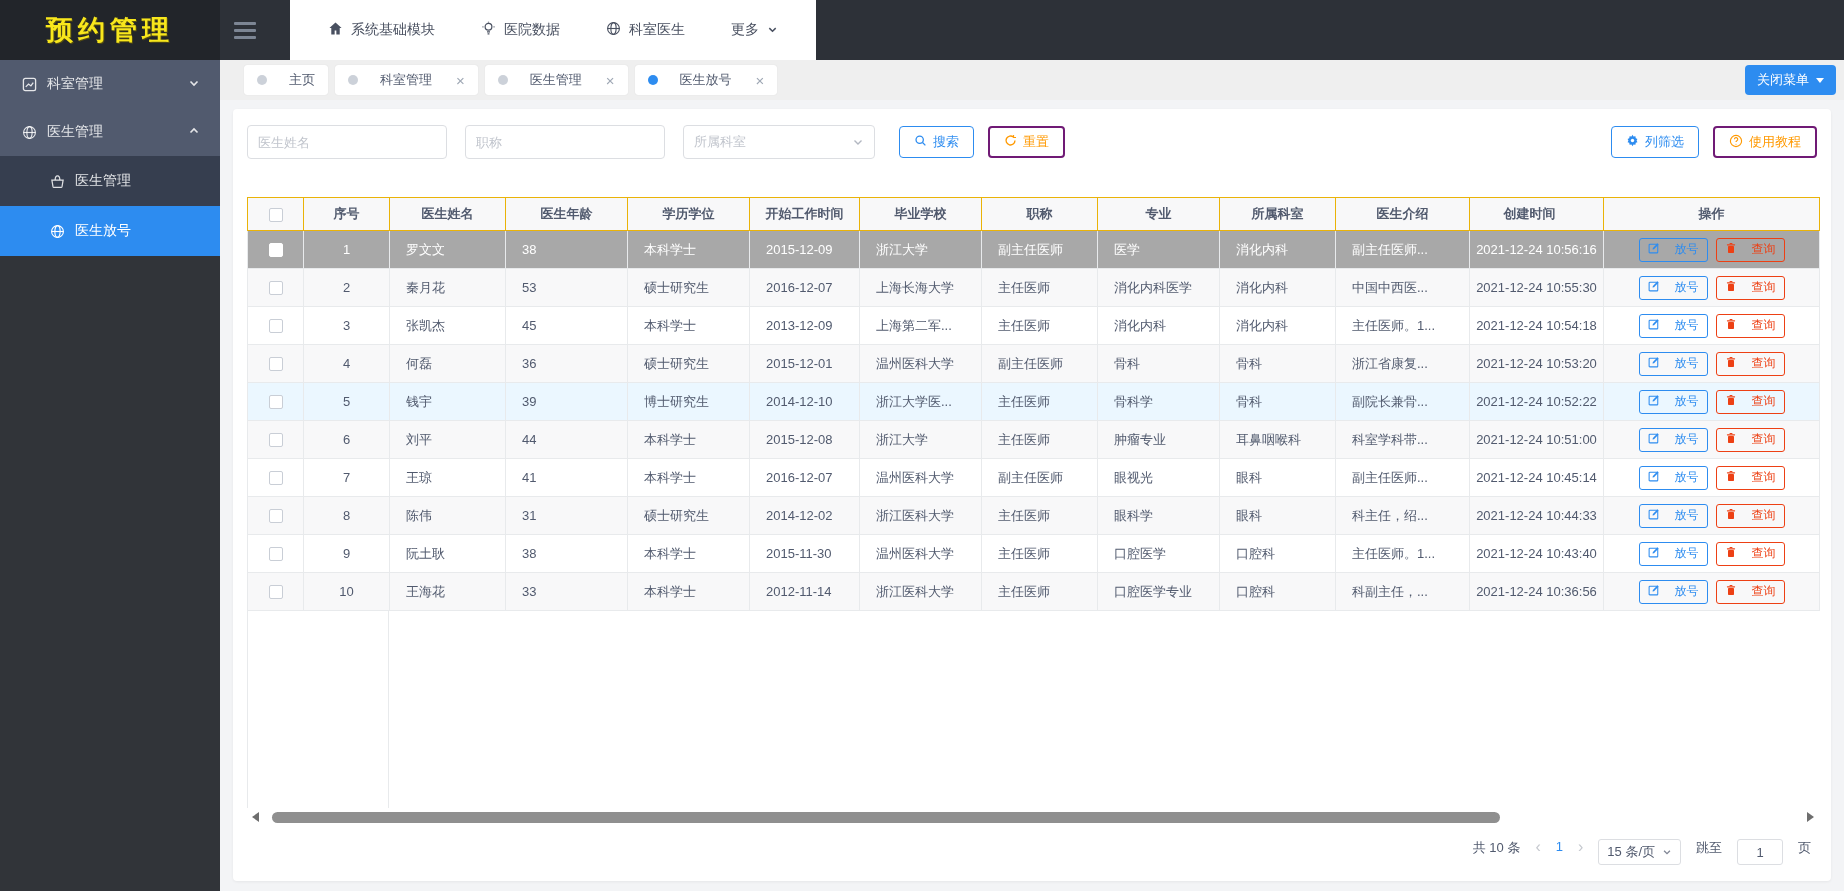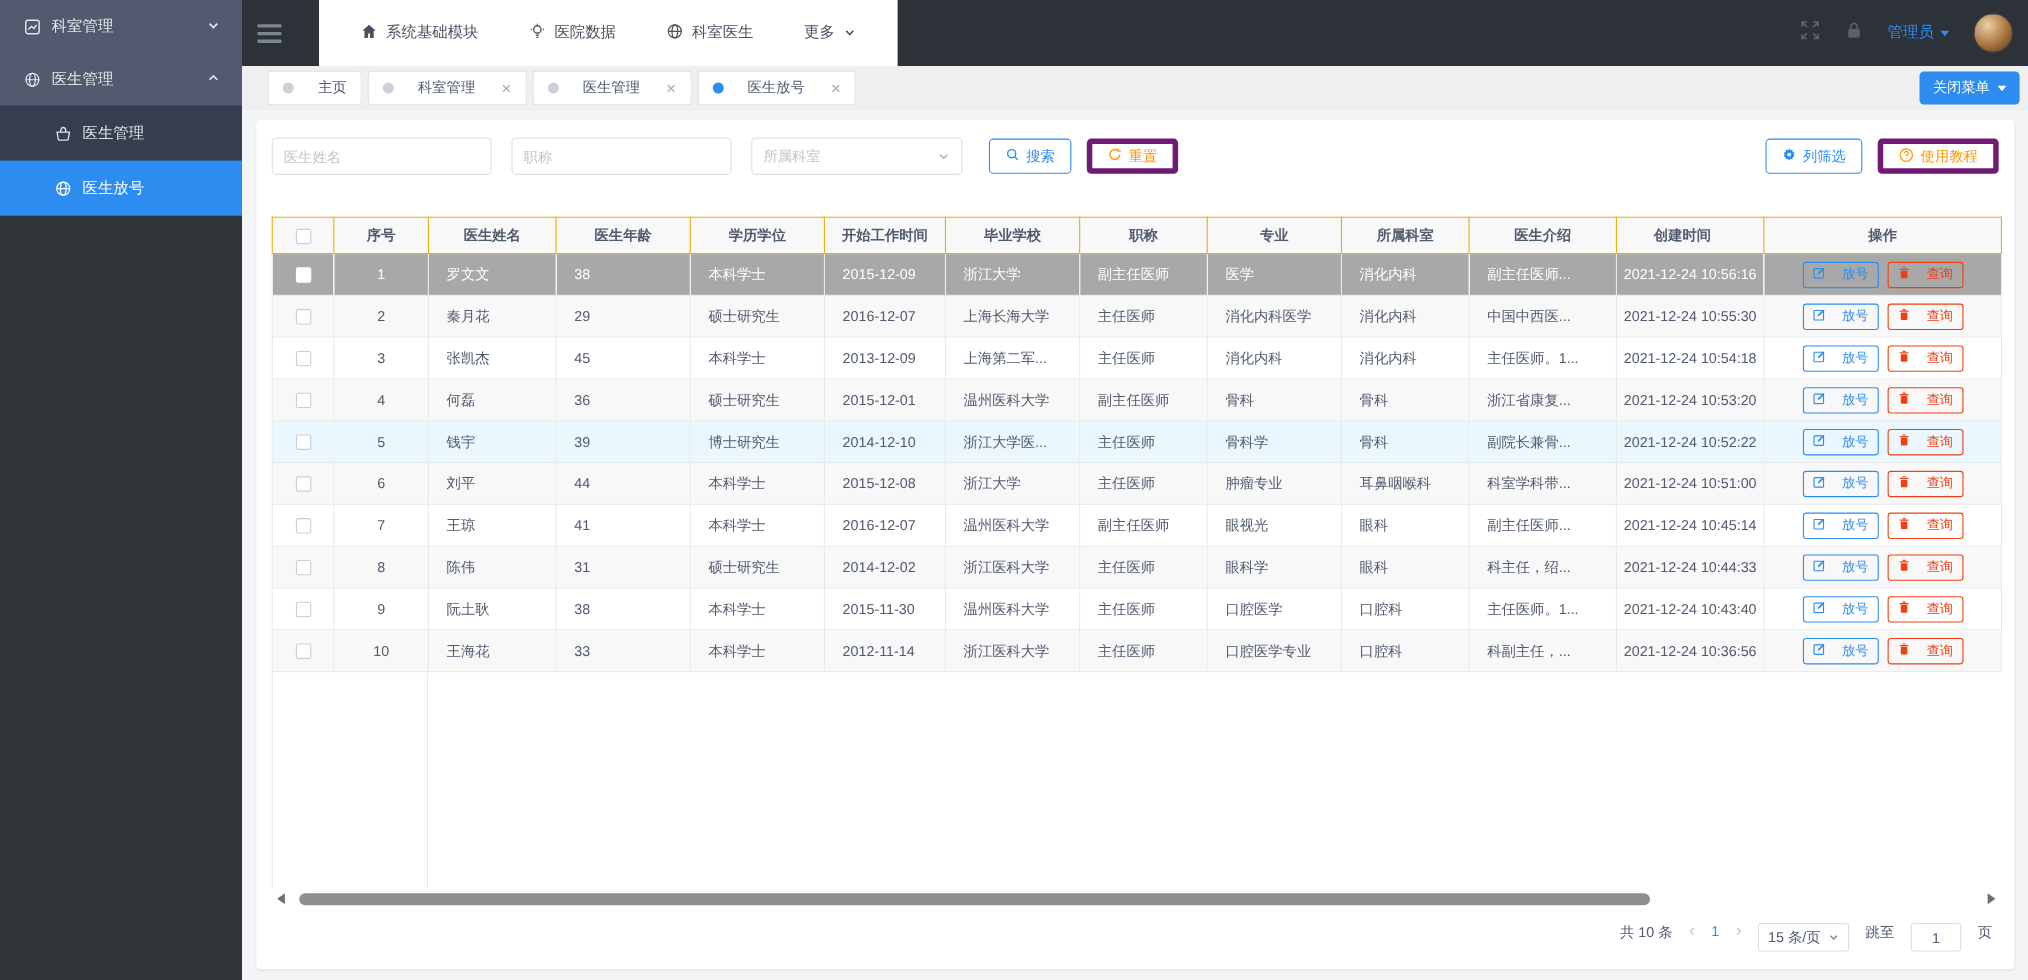--- a/index.html
+++ b/index.html
@@ -64,21 +64,21 @@
   .search-row { display:flex; align-items:center; margin-top:4px; }
   .inp { width:200px; height:34px; border:1px solid #dcdee2; border-radius:4px; padding:0 10px;
     font-size:13px; color:#515a6e; margin-right:18px; outline:none; font-family:inherit; }
   .inp::placeholder { color:#c0c4cc; }
   .select { width:192px; height:34px; border:1px solid #dcdee2; border-radius:4px; display:flex;
     align-items:center; justify-content:space-between; padding:0 10px; color:#c0c4cc; font-size:13px;
     margin-right:24px; background:#fff; cursor:pointer; }
   .btn { height:32px; border-radius:4px; background:#fff; display:inline-flex; align-items:center;
     gap:6px; font-size:13px; padding:0 14px; cursor:pointer; font-family:inherit; }
   .btn.blue { border:1px solid #2d8cf0; color:#2d8cf0; }
-  .btn.orange { border:5px solid #701a75; color:#ff9900; }
+  .btn.orange { border:2px solid #701a75; color:#ff9900; }
   .btn + .btn { margin-left:14px; }
   .search-right { margin-left:auto; display:flex; }
 
   
   .table-zone { margin-top:38px; flex:1; min-height:0; display:flex; flex-direction:column; }
   table { border-collapse:collapse; table-layout:fixed; width:1572px; font-size:13px; color:#515a6e; }
   th { background:#f8f8f9; height:33px; font-weight:bold; border:1px solid #eab308; text-align:center;
     padding:0; white-space:nowrap; }
   td { height:38px; border:1px solid #e8eaec; padding:0 4px 0 16px; white-space:nowrap; overflow:hidden; }
   td.center { text-align:center; padding:0; }
@@ -117,20 +117,21 @@
   .pg-input { width:46px; height:26px; border:1px solid #dcdee2; border-radius:3px; text-align:center;
     font-size:13px; color:#515a6e; outline:none; font-family:inherit; }
   .chev { display:flex; }
 </style>
 </head>
 <body>
 
 <div class="app">
 
   <aside class="sidebar">
+    <div class="logo">预约管理</div>
     <nav class="menu">
       <div class="m-item">
         <span class="ic">
           <svg width="15" height="15" viewBox="0 0 16 16" fill="none" stroke="currentColor" stroke-width="1.4">
               <rect x="1.5" y="1.5" width="13" height="13" rx="2"></rect>
               <path d="M4 10.5l3-3 2.5 2L12 6"></path>
             </svg>
         </span>
         <span class="grow">科室管理</span>
         <span>
@@ -215,38 +216,20 @@
           <span>科室医生</span>
         </div>
         <div class="nav-item">
           <span>更多</span>
           <span>
             <svg width="11" height="11" viewBox="0 0 12 12" fill="none" stroke="currentColor" stroke-width="1.6">
                 <path d="M2.5 4.5L6 8l3.5-3.5"></path>
               </svg>
           </span>
         </div>
-      </div>
-      <div class="nav-right">
-        <span>
-          <svg width="19" height="19" viewBox="0 0 18 18" fill="none" stroke="currentColor" stroke-width="1.4">
-              <path d="M2 6V2h4M12 2h4v4M16 12v4h-4M6 16H2v-4M2.7 2.7l3.6 3.6M15.3 2.7l-3.6 3.6M15.3 15.3l-3.6-3.6M2.7 15.3l3.6-3.6"></path>
-            </svg>
-        </span>
-        <span>
-          <svg width="17" height="17" viewBox="0 0 16 16">
-              <rect x="3" y="7" width="10" height="7.5" rx="1.5" fill="currentColor"></rect>
-              <path d="M5.2 7V5a2.8 2.8 0 1 1 5.6 0v2" fill="none" stroke="currentColor" stroke-width="1.5"></path>
-            </svg>
-        </span>
-        <span class="admin">
-          <span>管理员</span>
-          <span class="caret"></span>
-        </span>
-        <span class="avatar"></span>
       </div>
     </header>
 
     <div class="tabbar">
       <div class="tab">
         <span class="dot"></span>
         <span>主页</span>
       </div>
       <div class="tab">
         <span class="dot"></span>
@@ -387,21 +370,21 @@
                           <rect x="2.5" y="3" width="11" height="1.6" rx="0.8"></rect>
                           <rect x="6" y="1.2" width="4" height="1.4" rx="0.7"></rect>
                         </svg></span>
                       <span>查询</span>
                     </button></td>
                 </tr>
                 <tr>
                   <td class="center"><span class="cb"></span></td>
                   <td class="center">2</td>
                   <td>秦月花</td>
-                  <td>29</td>
+                  <td>53</td>
                   <td>硕士研究生</td>
                   <td>2016-12-07</td>
                   <td>上海长海大学</td>
                   <td>主任医师</td>
                   <td>消化内科医学</td>
                   <td>消化内科</td>
                   <td>中国中西医...</td>
                   <td class="center">2021-12-24 10:55:30</td>
                   <td class="center"><button class="btn-mini blue">
                       <span><svg width="12" height="12" viewBox="0 0 16 16">

